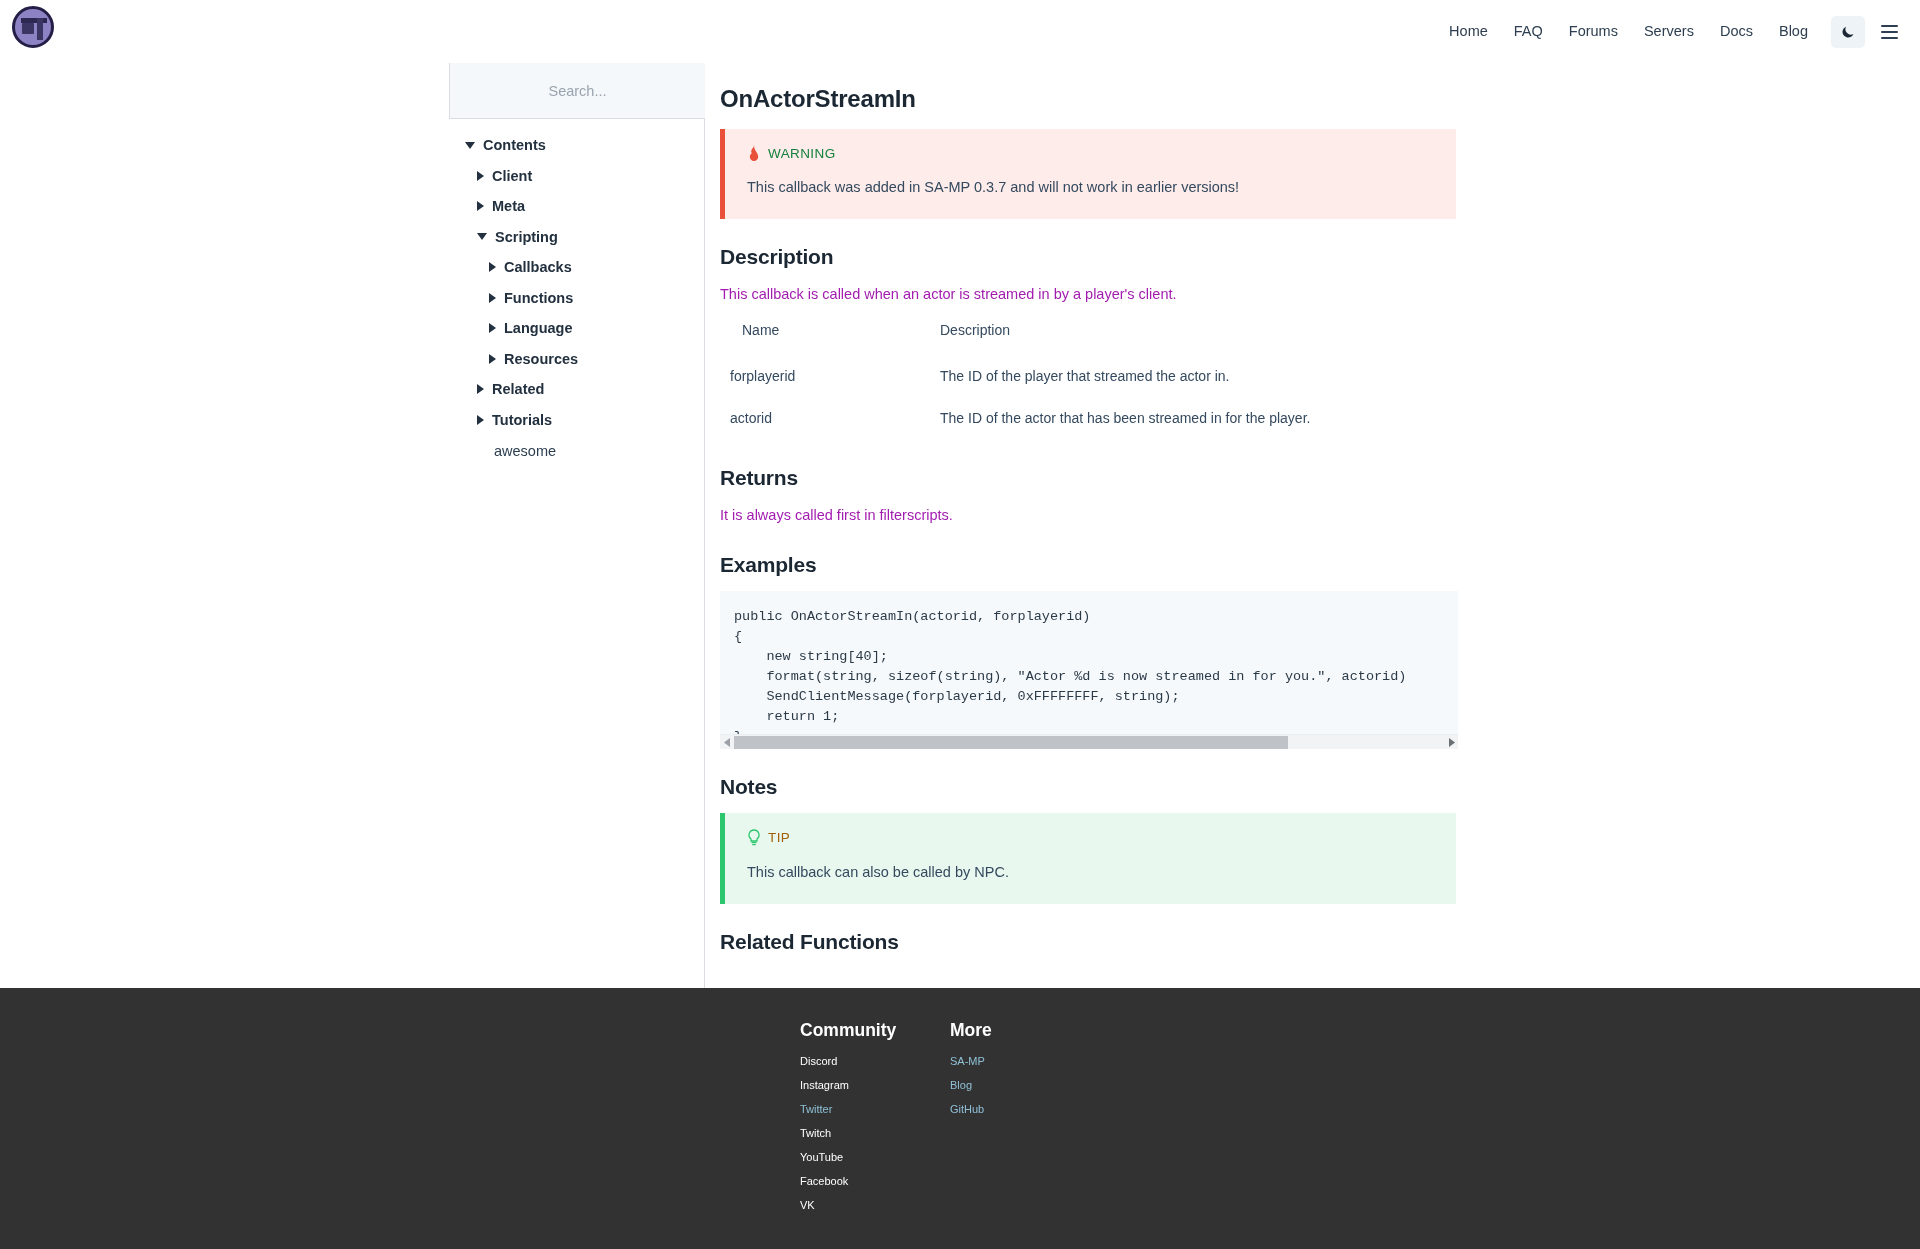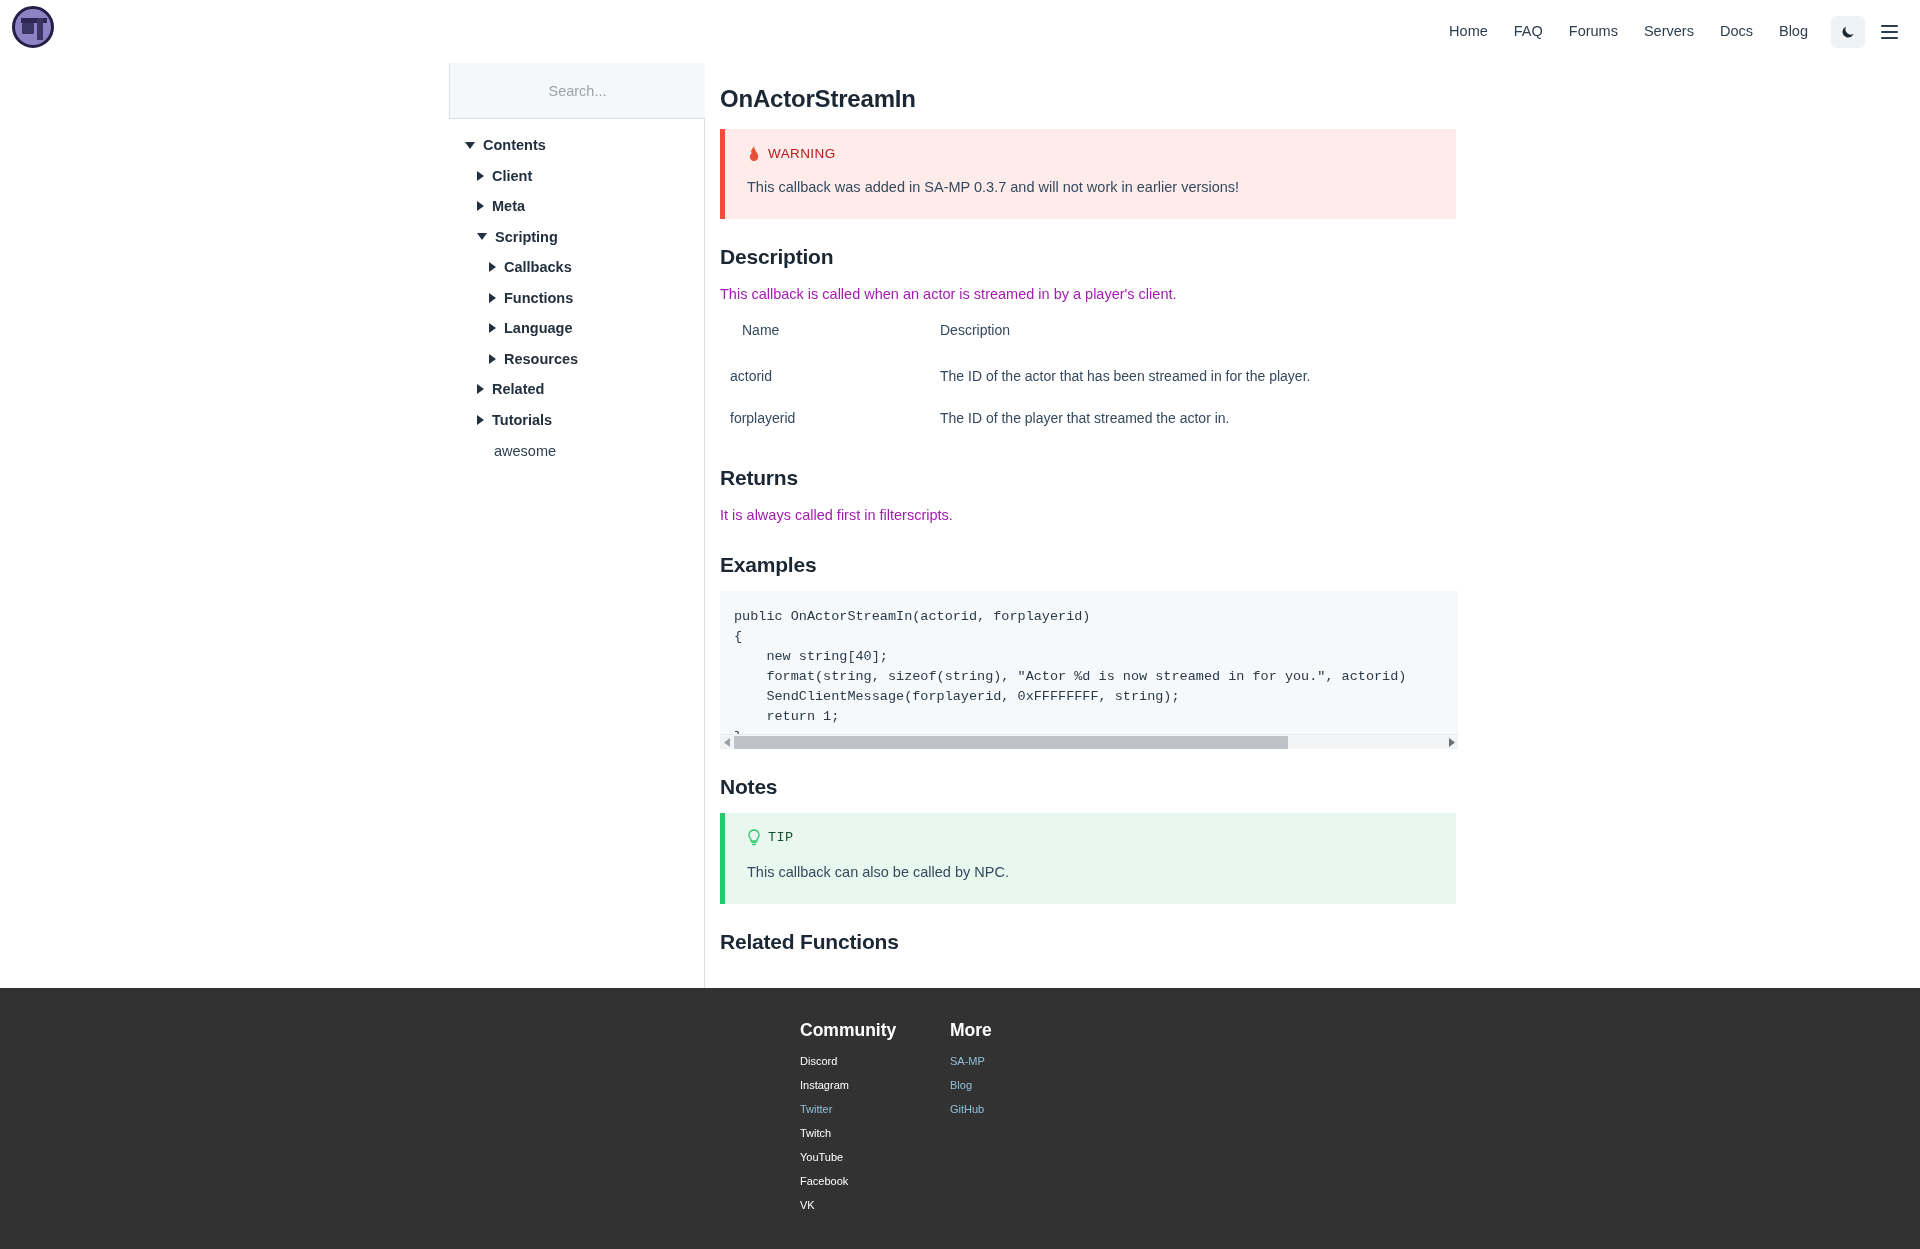--- a/index.html
+++ b/index.html
@@ -232,22 +232,22 @@
   .adm-head {
     display: flex;
     align-items: center;
     gap: 7px;
     margin-bottom: 16px;
   }
   .adm-title {
     font-size: 13.5px;
     letter-spacing: 0.4px;
   }
-  .admonition.warning .adm-title { color: #b91c1c; }
-  .admonition.tip .adm-title { color: #14532d; font-family: Liberation Mono, monospace; }
+  .admonition.warning .adm-title { color: #15803d; }
+  .admonition.tip .adm-title { color: #a16207; }
   .adm-body {
     font-size: 14.5px;
     color: #34495e;
     line-height: 1.5;
   }
   .adm-icon svg { display: block; }
 
   
   table.params {
     border-collapse: collapse;
@@ -469,26 +469,26 @@
 
     <table class="params">
       <thead>
         <tr>
           <th class="col-name">Name</th>
           <th>Description</th>
         </tr>
       </thead>
       <tbody>
         <tr>
+          <td class="col-name">forplayerid</td>
+          <td>The ID of the player that streamed the actor in.</td>
+        </tr>
+        <tr>
           <td class="col-name">actorid</td>
           <td>The ID of the actor that has been streamed in for the player.</td>
-        </tr>
-        <tr>
-          <td class="col-name">forplayerid</td>
-          <td>The ID of the player that streamed the actor in.</td>
         </tr>
       </tbody>
     </table>
 
     <h2 class="section-title">Returns</h2>
     <p class="body-text">It is always called first in filterscripts.</p>
 
     <h2 class="section-title">Examples</h2>
 
     <div class="code-wrap">

